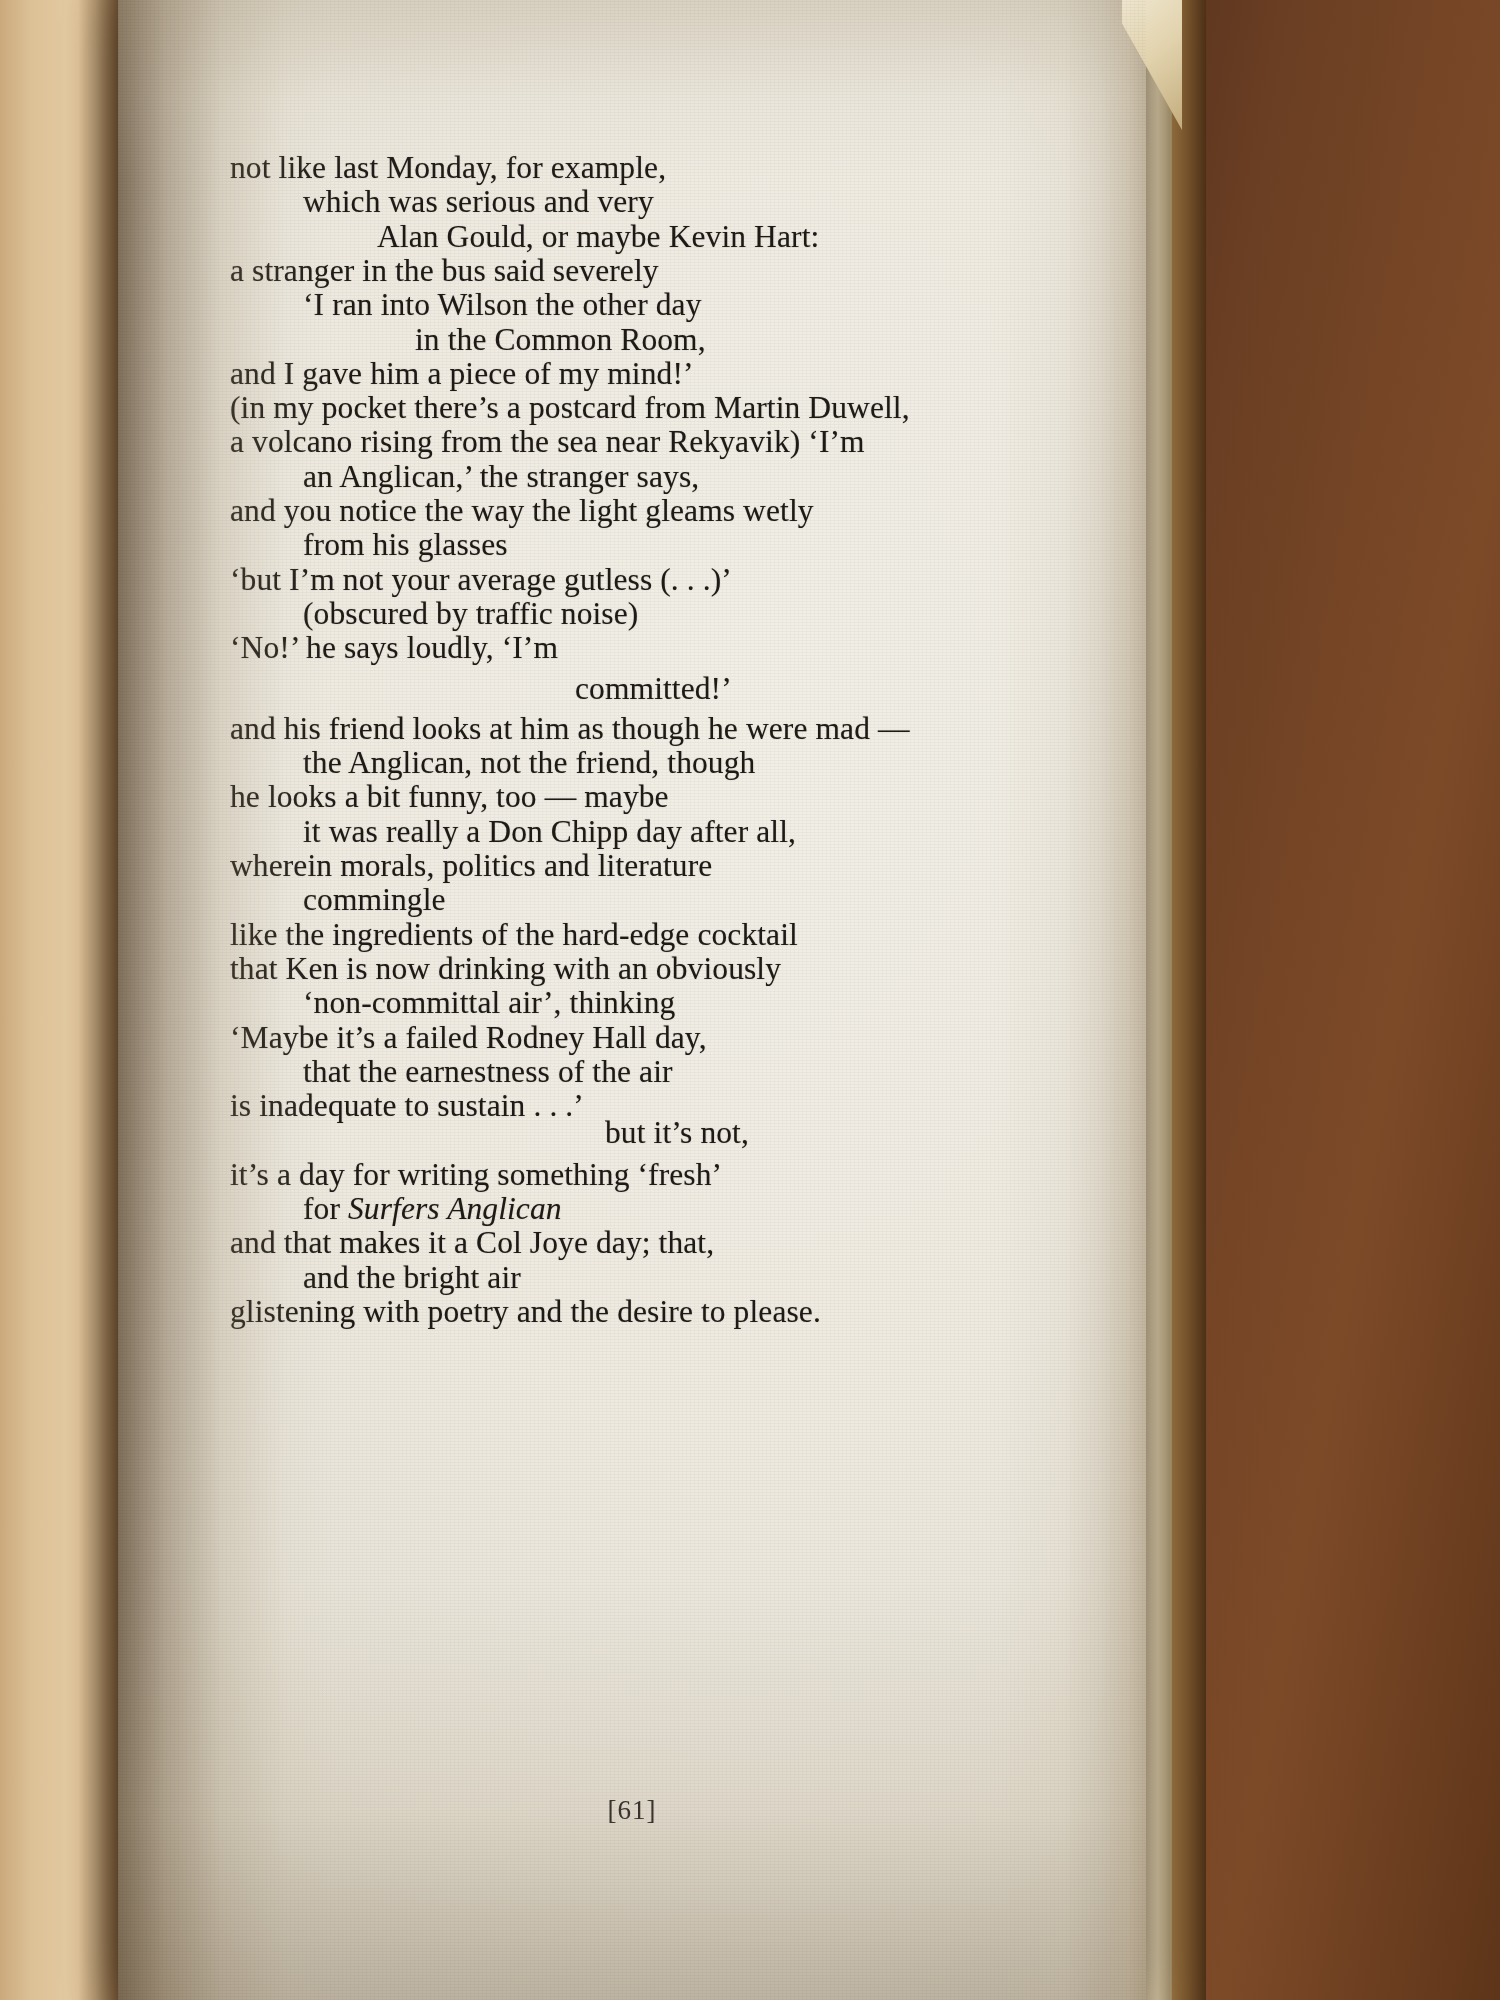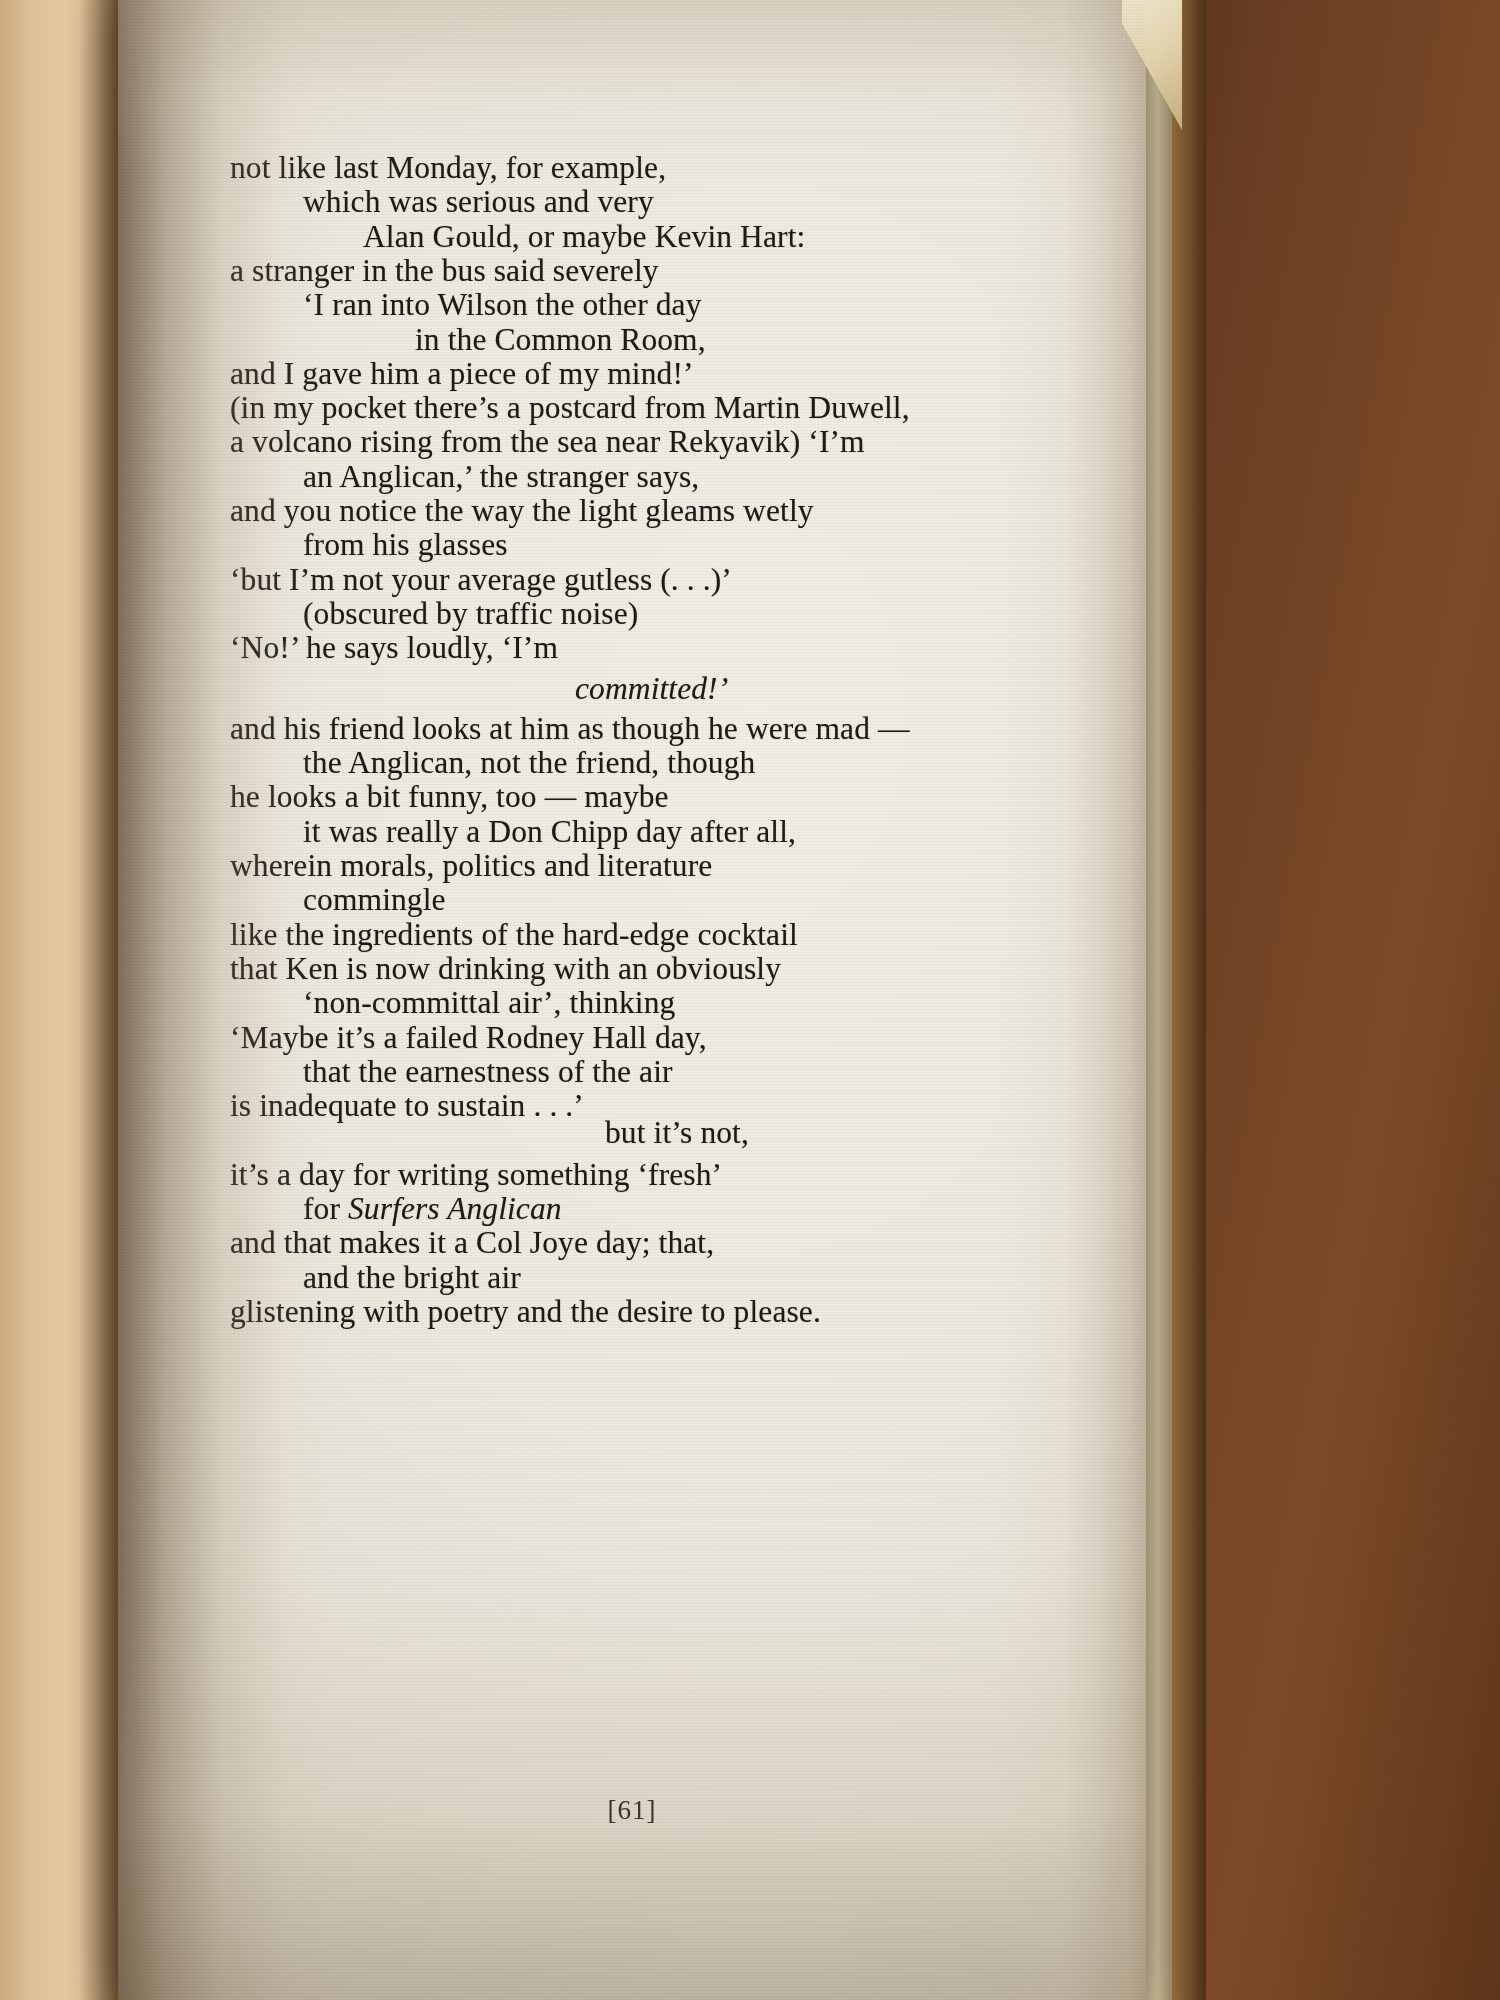--- a/index.html
+++ b/index.html
@@ -81,21 +81,21 @@
     color:#1e1b17;
   }
   .line{
     position:absolute;
     font-size:31.5px;
     line-height:1;
     letter-spacing:.1px;
     white-space:pre;
     text-shadow:0 0 1.1px rgba(40,35,28,.35);
   }
-  .line.it{font-style:italic;}
+  .line.it{}
   .folio{
     position:absolute;
     font-size:27px;
     letter-spacing:1px;
     color:#262220;
     white-space:pre;
   }
   
   .grain{
     position:absolute;left:118px;top:0;width:1028px;height:2000px;
@@ -113,21 +113,21 @@
   <div class="left-shadow"></div>
 
   <div class="board-outer"></div>
   <div class="board-right"></div>
   <div class="fore-edge"></div>
 
   <div class="page">
     <div class="poem" id="poem-body">
         <div class="line" style="left: 112px; top: 152px;">not like last Monday, for example,</div>
         <div class="line" style="left: 185px; top: 186.3px;">which was serious and very</div>
-        <div class="line" style="left: 245px; top: 220.6px;">Alan Gould, or maybe Kevin Hart:</div>
+        <div class="line" style="left: 259px; top: 220.6px;">Alan Gould, or maybe Kevin Hart:</div>
         <div class="line" style="left: 112px; top: 254.9px;">a stranger in the bus said severely</div>
         <div class="line" style="left: 185px; top: 289.2px;">‘I ran into Wilson the other day</div>
         <div class="line" style="left: 273px; top: 323.5px; margin-left: 24px;">in the Common Room,</div>
         <div class="line" style="left: 112px; top: 357.8px;">and I gave him a piece of my mind!’</div>
         <div class="line" style="left: 112px; top: 392.1px;">(in my pocket there’s a postcard from Martin Duwell,</div>
         <div class="line" style="left: 112px; top: 426.4px;">a volcano rising from the sea near Rekyavik) ‘I’m</div>
         <div class="line" style="left: 185px; top: 460.7px;">an Anglican,’ the stranger says,</div>
         <div class="line" style="left: 112px; top: 495px;">and you notice the way the light gleams wetly</div>
         <div class="line" style="left: 185px; top: 529.3px;">from his glasses</div>
         <div class="line" style="left: 112px; top: 563.6px;">‘but I’m not your average gutless (. . .)’</div>

